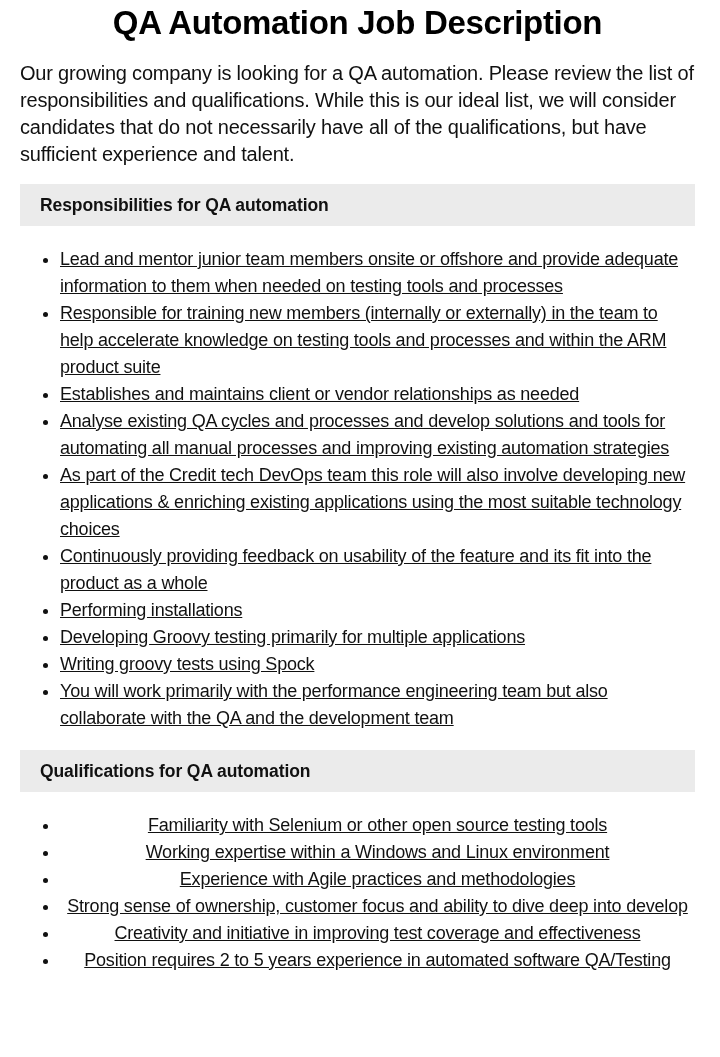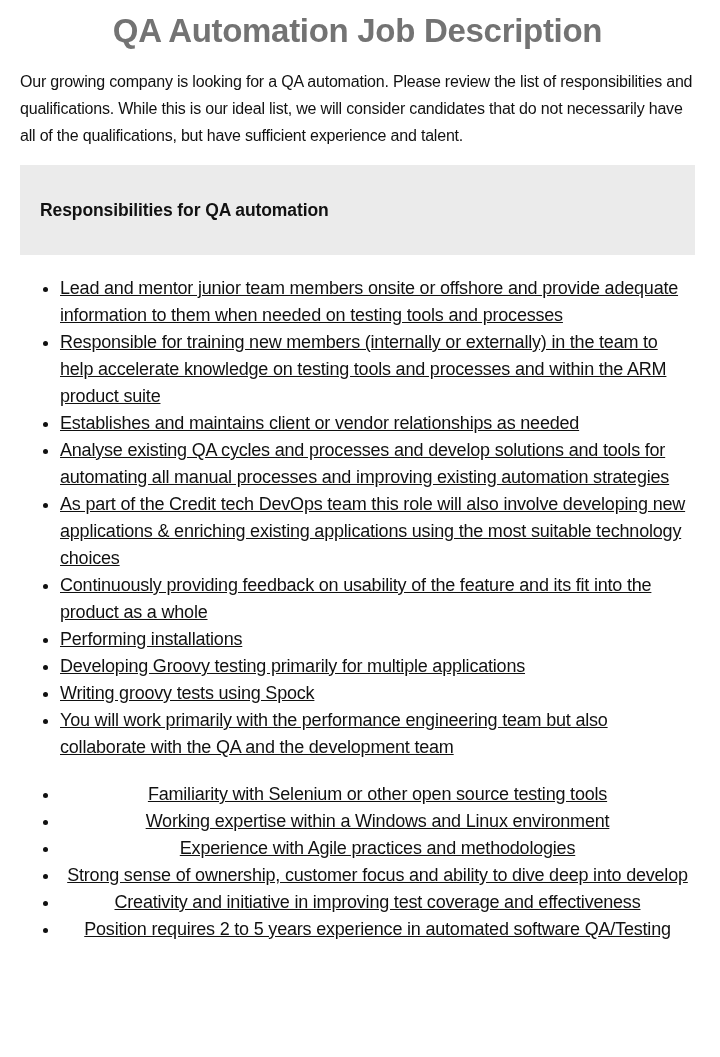--- a/index.html
+++ b/index.html
@@ -3,35 +3,35 @@
 <meta charset="utf-8">
 <style>
   html, body { margin: 0; padding: 0; background: #ffffff; }
   body {
     width: 720px; height: 1057px; overflow: hidden;
     font-family: "Liberation Sans", "DejaVu Sans", sans-serif;
     color: #111111;
   }
   .page { padding: 0 25px 0 20px; }
   h1 {
-    margin: 0; padding-top: 10px;
+    margin: 0; padding-top: 2px;
     text-align: center;
     font-size: 33px; font-weight: bold; line-height: 42px;
-    letter-spacing: -0.3px; color: #737373;
+    letter-spacing: -0.3px; color: #000000;
   }
   .intro {
     margin: 16px 0 0 0;
-    font-size: 16px; line-height: 27px;
+    font-size: 20px; line-height: 27px;
     letter-spacing: -0.2px;
   }
   .section-header {
     background: #ebebeb;
     margin-top: 16px;
-    height: 56px;
-    padding: 17px 20px;
+    height: 42px;
+    padding: 0 20px;
     display: flex; align-items: center;
     font-size: 17.5px; font-weight: bold; letter-spacing: -0.1px;
   }
   ul {
     margin: 20px 0 0 0; padding: 0 0 0 40px;
     font-size: 18px; line-height: 27px; letter-spacing: -0.2px;
   }
   li { margin: 0; padding: 0; text-decoration: underline; }
   ul.q { margin-top: 20px; text-align: center; }
   .section-header.q { margin-top: 18px; }
@@ -50,20 +50,21 @@
     <li>Establishes and maintains client or vendor relationships as needed</li>
     <li>Analyse existing QA cycles and processes and develop solutions and tools for automating all manual processes and improving existing automation strategies</li>
     <li>As part of the Credit tech DevOps team this role will also involve developing new applications &amp; enriching existing applications using the most suitable technology choices</li>
     <li>Continuously providing feedback on usability of the feature and its fit into the product as a whole</li>
     <li>Performing installations</li>
     <li>Developing Groovy testing primarily for multiple applications</li>
     <li>Writing groovy tests using Spock</li>
     <li>You will work primarily with the performance engineering team but also collaborate with the QA and the development team</li>
   </ul>
 
+  <div class="section-header q">Qualifications for QA automation</div>
   <ul class="q">
     <li>Familiarity with Selenium or other open source testing tools</li>
     <li>Working expertise within a Windows and Linux environment</li>
     <li>Experience with Agile practices and methodologies</li>
     <li>Strong sense of ownership, customer focus and ability to dive deep into develop</li>
     <li>Creativity and initiative in improving test coverage and effectiveness</li>
     <li>Position requires 2 to 5 years experience in automated software QA/Testing</li>
   </ul>
 </div>
 

